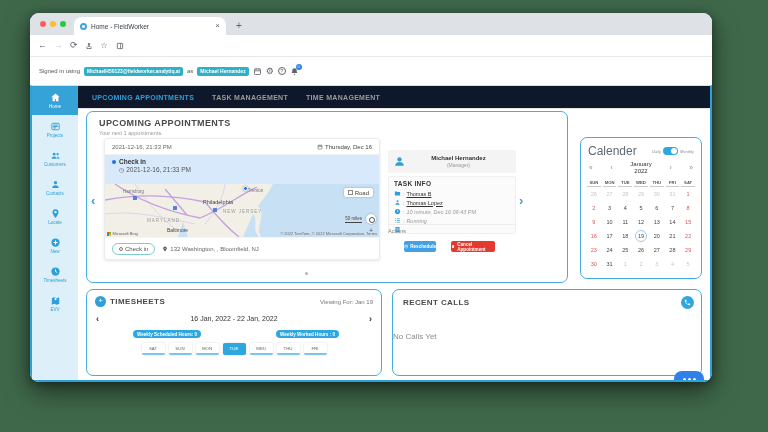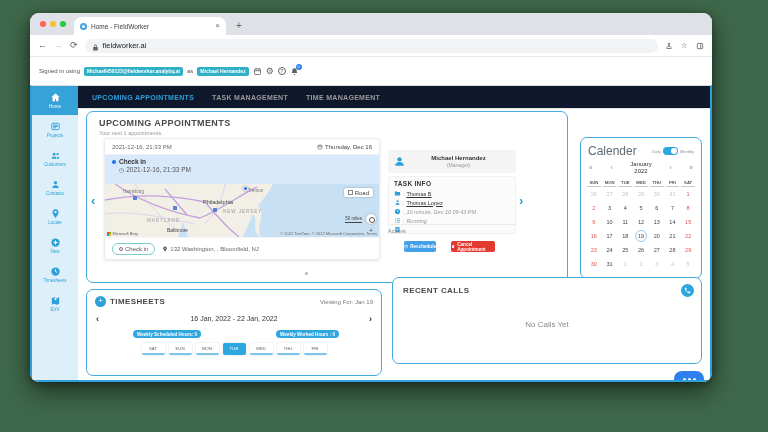--- a/index.html
+++ b/index.html
@@ -137,24 +137,24 @@
 .ts-chev{position:absolute;top:0;font-size:9px;color:#333;font-weight:bold;line-height:9px}
 .ts-chev.l{left:9px}.ts-chev.r{right:9px}
 .ts-range{text-align:center;font-size:7px;color:#333}
 .ts-badges{position:relative;height:9px;margin-top:4px}
 .ts-badge{position:absolute;background:#2ea7e0;color:#fff;font-size:4.6px;font-weight:bold;padding:1.5px 4px;border-radius:5px;line-height:5px}
 .ts-badge.l{left:46px}.ts-badge.r{right:42px}
 .ts-chips{display:flex;justify-content:center;gap:4px;margin-top:4px}
 .chip{width:23px;height:12px;background:#fff;border-radius:2px;box-shadow:0 0 2px rgba(0,0,0,.18);border-bottom:2px solid #7cc4ea;font-size:4.4px;color:#666;display:flex;align-items:center;justify-content:center}
 .chip.active{background:#2ea7e0;color:#fff;border-bottom-color:#2ea7e0}
 
-.rc{left:314px;top:168px;width:310px;height:87px}
+.rc{left:314px;top:180px;width:310px;height:87px}
 .rc-title{position:absolute;left:10px;top:8px;font-size:8px;font-weight:bold;color:#4a4a4a;letter-spacing:.4px}
 .rc-phone{position:absolute;right:7px;top:6px;width:13px;height:13px;border-radius:50%;background:#2ea7e0;display:flex;align-items:center;justify-content:center}
-.rc-empty{position:absolute;left:0;right:0;top:42px;text-align:center;font-size:8px;color:#8a8a8a}
+.rc-empty{position:absolute;left:0;right:0;top:42px;font-size:8px;color:#8a8a8a}
 .chatbtn{position:absolute;left:596px;top:262px;width:30px;height:16px;border-radius:8px;background:#2f80ed;display:flex;align-items:center;justify-content:center;gap:2px}
 .chatbtn i{width:3px;height:3px;border-radius:50%;background:#fff}
 </style>
 </head>
 <body>
 
 <div class="stage">
   <div class="window">
 
     <div class="tabbar">
@@ -168,26 +168,20 @@
         <span class="tabtitle">Home - FieldWorker</span>
         <span class="tabclose">×</span>
       </div>
       <span class="newtab">+</span>
     </div>
 
     <div class="toolbar">
       <span class="navic">←</span>
       <span class="navic dis">→</span>
       <span class="navic">⟳</span>
-      <div class="urlbar">
-        <span class="lock"><svg width="7" height="7" viewBox="0 0 24 24" fill="#5f6368">
-              <path d="M12 2a5 5 0 0 0-5 5v3H6a2 2 0 0 0-2 2v8a2 2 0 0 0 2 2h12a2 2 0 0 0 2-2v-8a2 2 0 0 0-2-2h-1V7a5 5 0 0 0-5-5zm-3 8V7a3 3 0 0 1 6 0v3z"></path>
-            </svg></span>
-        <span class="urltext">fieldworker.ai</span>
-      </div>
       <div class="barics">
         <span class="baric">
             <svg width="8" height="8" viewBox="0 0 24 24" fill="#5f6368">
               <path d="M12 2l5 5h-3v8h-4V7H7zM5 13v8h14v-8h-2v6H7v-6z"></path>
             </svg>
           </span>
         <span class="baric">☆</span>
         <span class="baric">
             <svg width="8" height="8" viewBox="0 0 24 24" fill="none" stroke="#5f6368" stroke-width="2.4">
               <rect x="4" y="4" width="16" height="16" rx="2"></rect>

